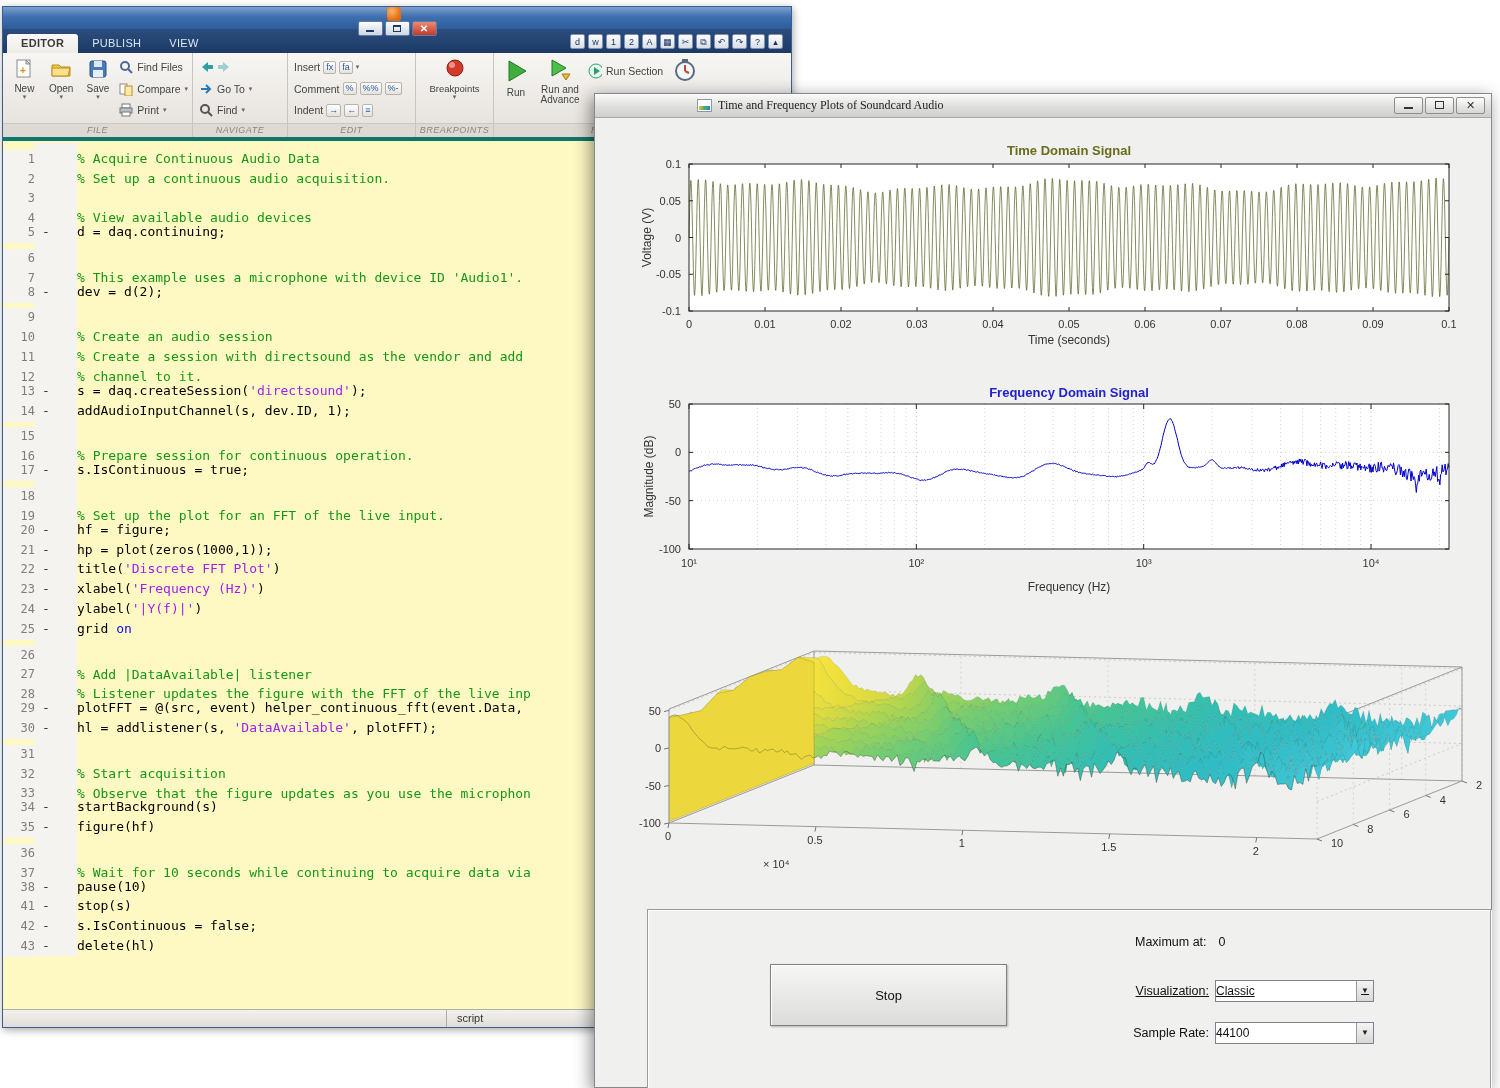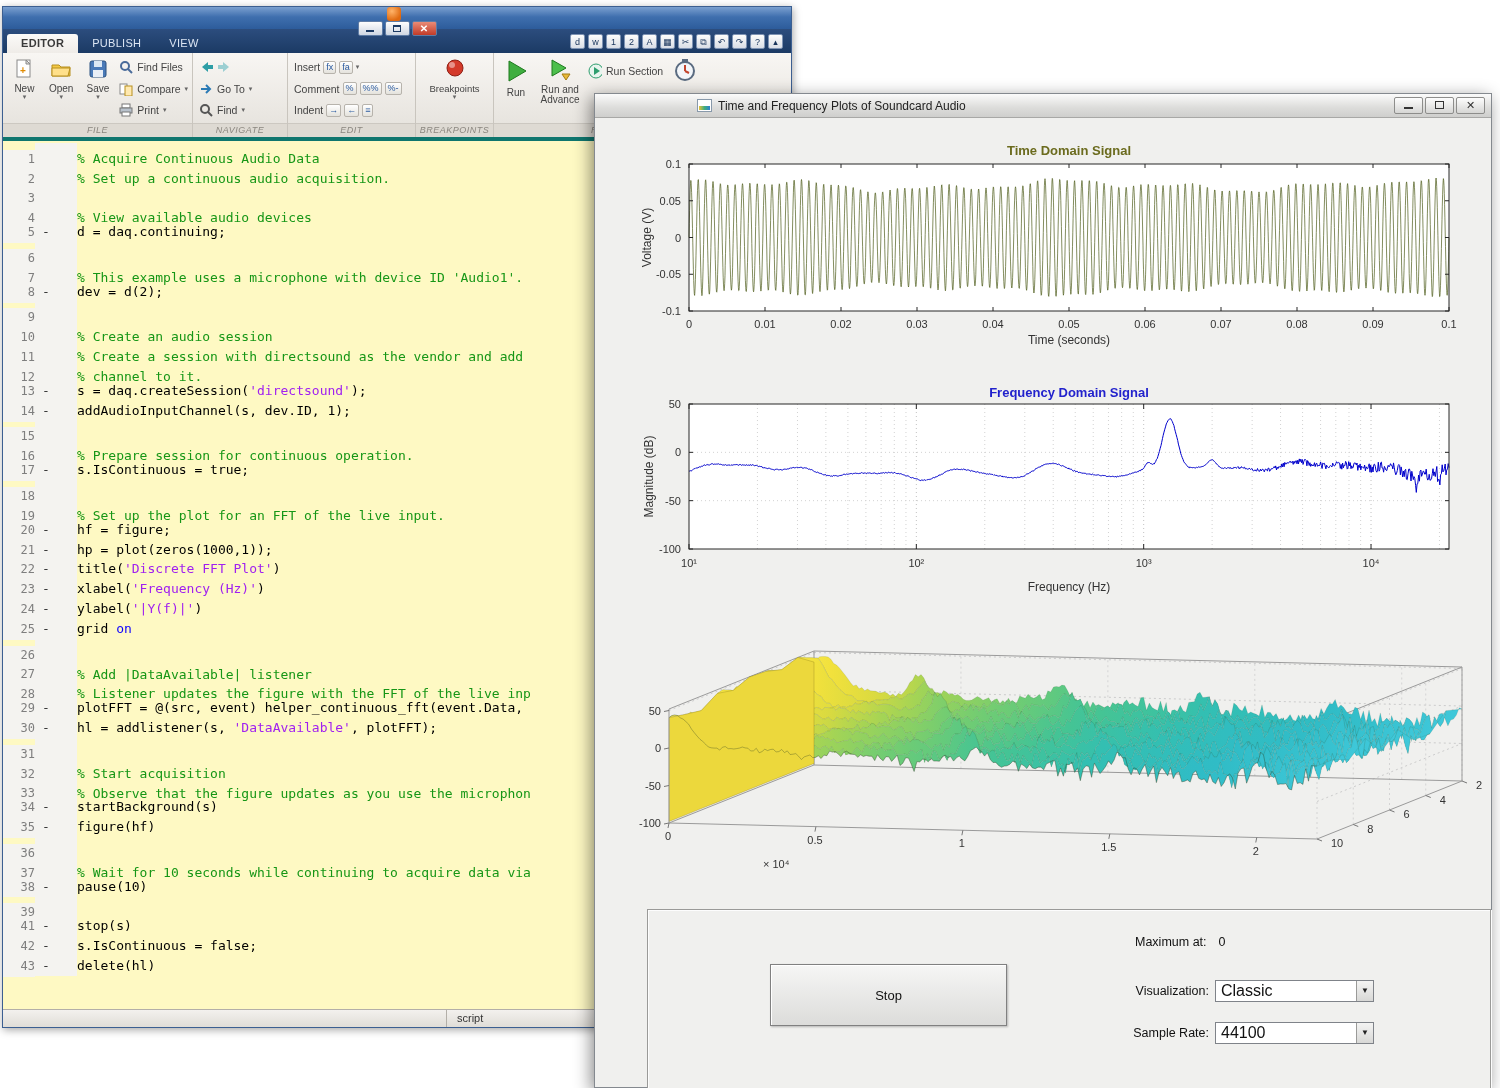--- a/index.html
+++ b/index.html
@@ -65,21 +65,21 @@
 
   .ed-status { position:absolute; left:0; bottom:0; right:0; height:18px;
     background:linear-gradient(#f3f1ee,#e0ddd7); border-top:1px solid #b3afa8; font-size:11px; color:#333;margin-top:16px; }
   .status-cell { position:absolute; left:443px; width:152px; height:100%; line-height:17px;
     padding-left:10px; border-left:1px solid #b3afa8; border-right:1px solid #b3afa8; }
 
   
   #figure-window { position:absolute; left:594px; top:93px; width:898px; height:995px;
     background:#f0f0ee; border:1px solid #84898f; box-shadow:-3px 4px 16px rgba(0,0,0,.45); }
   .fig-titlebar { height:24px; background:linear-gradient(#fbfbfb,#dcdcda 60%,#cfcfcd);
-    border-bottom:1px solid #a8a8a6; display:flex; align-items:center; font-size:12px; color:#222; }
+    border-bottom:1px solid #a8a8a6; display:flex; align-items:center; font-size:12px; color:#222;font-family:Liberation Serif, serif; }
   .fig-appicon { width:15px; height:13px; margin:0 6px 0 102px; background:#fff; border:1px solid #8899aa;
     position:relative; flex:0 0 auto; }
   .fig-appicon::after { content:""; position:absolute; left:1px; top:6px; width:11px; height:4px;
     background:linear-gradient(90deg,#e8c23a,#3fae7d,#2d7fd0); }
   .fig-title { flex:1; white-space:nowrap; overflow:hidden; }
   .fbtn { width:29px; height:17px; margin-right:2px; text-align:center; font-size:11px; line-height:15px;
     color:#333; background:linear-gradient(#fdfdfd,#d6d6d4); border:1px solid #8d8d8b; border-radius:2px; }
   .fbtn:last-child { margin-right:6px; }
   .fg-min { display:inline-block; width:9px; height:2px; background:#333; margin-top:9px; }
   .fg-max { display:inline-block; width:9px; height:8px; border:1px solid #333; margin-top:3px; }
@@ -88,25 +88,25 @@
 
   .ui-panel { position:absolute; left:52px; top:791px; width:844px; height:181px;
     background:#f0f0ee; border:1px solid #9a9a98; box-shadow:inset 1px 1px 0 #fdfdfd, 1px 1px 0 #fdfdfd; }
   .max-row { position:absolute; left:487px; top:25px; display:flex; gap:12px; font-size:12.5px; color:#111; }
   .stop-btn { position:absolute; left:122px; top:54px; width:237px; height:62px; font-size:13px; color:#111;
     background:linear-gradient(#f6f6f5,#dcdcda); border:1px solid #808080;
     box-shadow:inset 1px 1px 0 #ffffff, 1px 1px 2px rgba(0,0,0,.25);
     font-family:"Liberation Sans", sans-serif; }
   .ctl-row { position:absolute; left:0; width:726px; display:flex; justify-content:flex-end; gap:6px;
     font-size:12.5px; color:#111; align-items:center; }
-  .viz-row { top:70px; }
+  .viz-row { top:70px;text-decoration:underline; }
   .sr-row { top:112px; }
   .combo { width:159px; height:22px; background:#fff; border:1px solid #7f8389; display:flex;
     align-items:center; }
-  .combo-val { flex:1; padding-left:5px; font-size:16px; color:#111; white-space:nowrap; overflow:hidden; }
+  .combo-val { flex:1; font-size:12px; color:#111; white-space:nowrap; overflow:hidden; }
   .combo-btn { width:17px; height:100%; background:linear-gradient(#f4f4f3,#d8d8d6);
     border-left:1px solid #9a9a98; font-size:8px; line-height:20px; text-align:center; color:#222; }
 </style>
 </head>
 <body>
 
 <div id="desktop">
 
   <section id="editor-window">
     <header class="ed-titlebar">
@@ -364,21 +364,20 @@
           <div class="cl"><span class="ln">29</span><span class="mk">-</span><span class="ct"><span class="tk-p">plotFFT = @(src, event) helper_continuous_fft(event.Data,</span></span></div>
           <div class="cl"><span class="ln">30</span><span class="mk">-</span><span class="ct"><span class="tk-p">hl = addlistener(s, </span><span class="tk-s">'DataAvailable'</span><span class="tk-p">, plotFFT);</span></span></div>
           <div class="cl"><span class="ln">31</span><span class="mk"></span><span class="ct"></span></div>
           <div class="cl"><span class="ln">32</span><span class="mk"></span><span class="ct"><span class="tk-c">% Start acquisition</span></span></div>
           <div class="cl"><span class="ln">33</span><span class="mk"></span><span class="ct"><span class="tk-c">% Observe that the figure updates as you use the microphon</span></span></div>
           <div class="cl"><span class="ln">34</span><span class="mk">-</span><span class="ct"><span class="tk-p">startBackground(s)</span></span></div>
           <div class="cl"><span class="ln">35</span><span class="mk">-</span><span class="ct"><span class="tk-p">figure(hf)</span></span></div>
           <div class="cl"><span class="ln">36</span><span class="mk"></span><span class="ct"></span></div>
           <div class="cl"><span class="ln">37</span><span class="mk"></span><span class="ct"><span class="tk-c">% Wait for 10 seconds while continuing to acquire data via</span></span></div>
           <div class="cl"><span class="ln">38</span><span class="mk">-</span><span class="ct"><span class="tk-p">pause(10)</span></span></div>
-          <div class="cl"><span class="ln">39</span><span class="mk"></span><span class="ct"></span></div>
           <div class="cl"><span class="ln">41</span><span class="mk">-</span><span class="ct"><span class="tk-p">stop(s)</span></span></div>
           <div class="cl"><span class="ln">42</span><span class="mk">-</span><span class="ct"><span class="tk-p">s.IsContinuous = false;</span></span></div>
           <div class="cl"><span class="ln">43</span><span class="mk">-</span><span class="ct"><span class="tk-p">delete(hl)</span></span></div>
         </div>
     </div>
 
     <footer class="ed-status">
       <span class="status-cell">script</span>
     </footer>
   </section>

